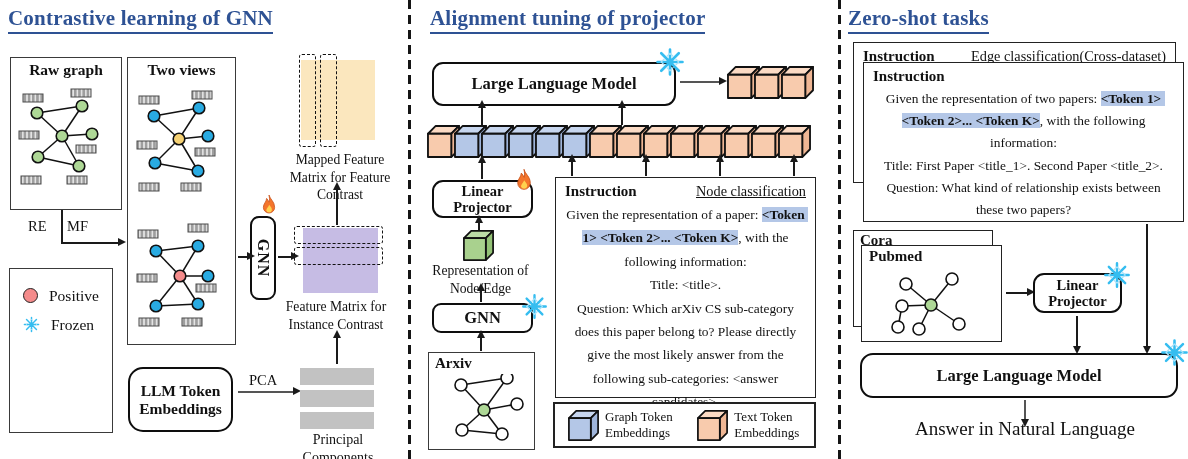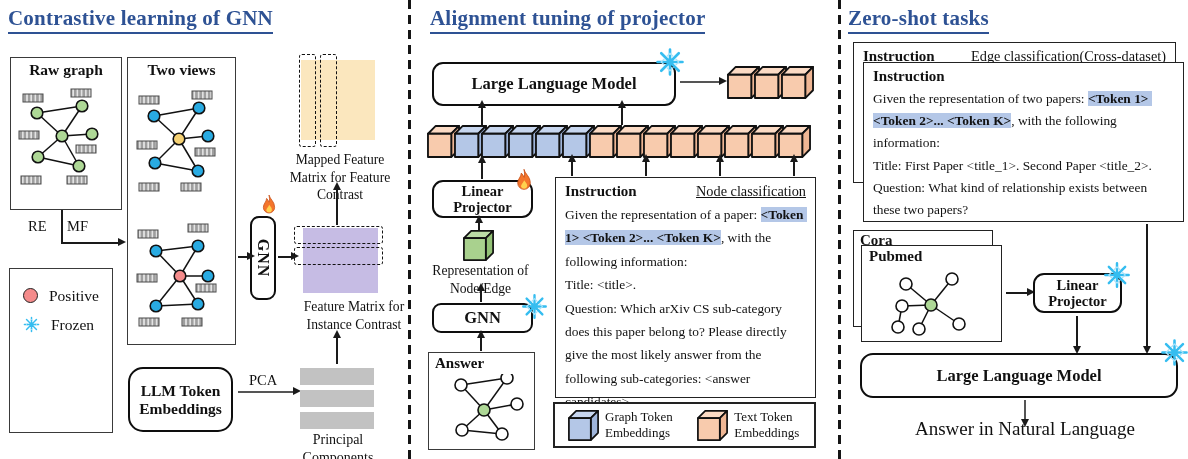--- a/index.html
+++ b/index.html
@@ -18,21 +18,21 @@
   .rbox{position:absolute;background:#fff;border:2.6px solid #0e0e0e;border-radius:12px;
         box-sizing:border-box;display:flex;align-items:center;justify-content:center;
         text-align:center;font-weight:bold;}
   .blabel{font-weight:bold;font-size:15.5px;text-align:center;line-height:18px;}
   .cap{position:absolute;font-size:13.6px;text-align:center;line-height:17.5px;}
   
   .ihead{display:flex;justify-content:space-between;align-items:baseline;padding:5px 9px 0 9px;}
   .ihead .ih{font-weight:bold;font-size:15px;}
   .ihead .it{font-size:14.3px;}
   .u{text-decoration:underline;}
-  .ibody{padding:3px 9px 0 9px;font-size:13.4px;white-space:pre-wrap;}
+  .ibody{padding:3px 9px 0 9px;font-size:13.4px;white-space:pre-wrap;text-align:center;}
   .hl{background:#B4C7E7;font-weight:bold;}
   
   .dashedrect{position:absolute;border:1.8px dashed #111;border-radius:3px;box-sizing:border-box;background:transparent;}
   .bar{position:absolute;background:#C2C2C2;}
   
   .arr{position:absolute;background:#1a1a1a;}
   .arr.gray{background:#555;}
   .hu{position:absolute;top:-7px;left:-3.5px;width:0;height:0;
       border-left:4.4px solid transparent;border-right:4.4px solid transparent;border-bottom:8px solid #1a1a1a;}
   .hd{position:absolute;bottom:-7px;left:-3.5px;width:0;height:0;
@@ -193,21 +193,21 @@
   <div class="dashedrect" style="left:299px;top:54px;width:17px;height:93px"></div>
   <div class="dashedrect" style="left:320px;top:54px;width:17px;height:93px"></div>
   <div class="cap" style="left:278px;top:151px;width:124px">Mapped Feature Matrix for Feature Contrast</div>
   <div class="arr" style="left:336px;top:189px;width:1.6px;height:36px">
       <div class="hu"></div>
     </div>
 
   <div class="abs" style="left:303px;top:228px;width:75px;height:65px;background:#C6BCE4"></div>
   <div class="dashedrect" style="left:294px;top:226px;width:89px;height:18px"></div>
   <div class="dashedrect" style="left:294px;top:247px;width:89px;height:18px"></div>
-  <div class="cap" style="left:298px;top:298px;width:112px">Feature Matrix for Instance Contrast</div>
+  <div class="cap" style="left:280px;top:298px;width:112px">Feature Matrix for Instance Contrast</div>
   <div class="arr" style="left:336px;top:337px;width:1.6px;height:27px">
       <div class="hu"></div>
     </div>
 
   <div class="rbox" style="left:128px;top:367px;width:105px;height:65px;border-radius:15px">
     <span class="blabel" style="width:90px">LLM Token Embeddings</span>
   </div>
   <div class="arr gray" style="left:238px;top:391px;width:56px;height:1.5px">
       <div class="hr"></div>
     </div>
@@ -402,21 +402,21 @@
         </g>
         <g stroke="#A9E3FA" stroke-width="1.1" stroke-linecap="round">
           <path d="M12 5L9.5 7.5M12 5L14.5 7.5M12 19L9.5 16.5M12 19L14.5 16.5M5 12L7.5 9.5M5 12L7.5 14.5M19 12L16.5 9.5M19 12L16.5 14.5"></path>
         </g>
       </svg></span>
   <div class="arr" style="left:480px;top:337px;width:1.6px;height:14px">
       <div class="hu"></div>
     </div>
 
   <div class="box" style="left:428px;top:352px;width:107px;height:98px">
-    <div style="font-weight:bold;font-size:15px;margin:2px 0 0 6px">Answer</div>
+    <div style="font-weight:bold;font-size:15px;margin:2px 0 0 6px">Arxiv</div>
     <svg width="104" height="74" viewBox="0 0 104 74" style="position:absolute;left:0;top:21px">
       <g stroke="#111" stroke-width="1.5">
         <line x1="32" y1="11" x2="78" y2="4"></line>
           <line x1="32" y1="11" x2="55" y2="36"></line>
           <line x1="78" y1="4" x2="55" y2="36"></line>
         <line x1="55" y1="36" x2="88" y2="30"></line>
           <line x1="55" y1="36" x2="33" y2="56"></line>
           <line x1="55" y1="36" x2="73" y2="60"></line>
         <line x1="33" y1="56" x2="73" y2="60"></line>
       </g>

